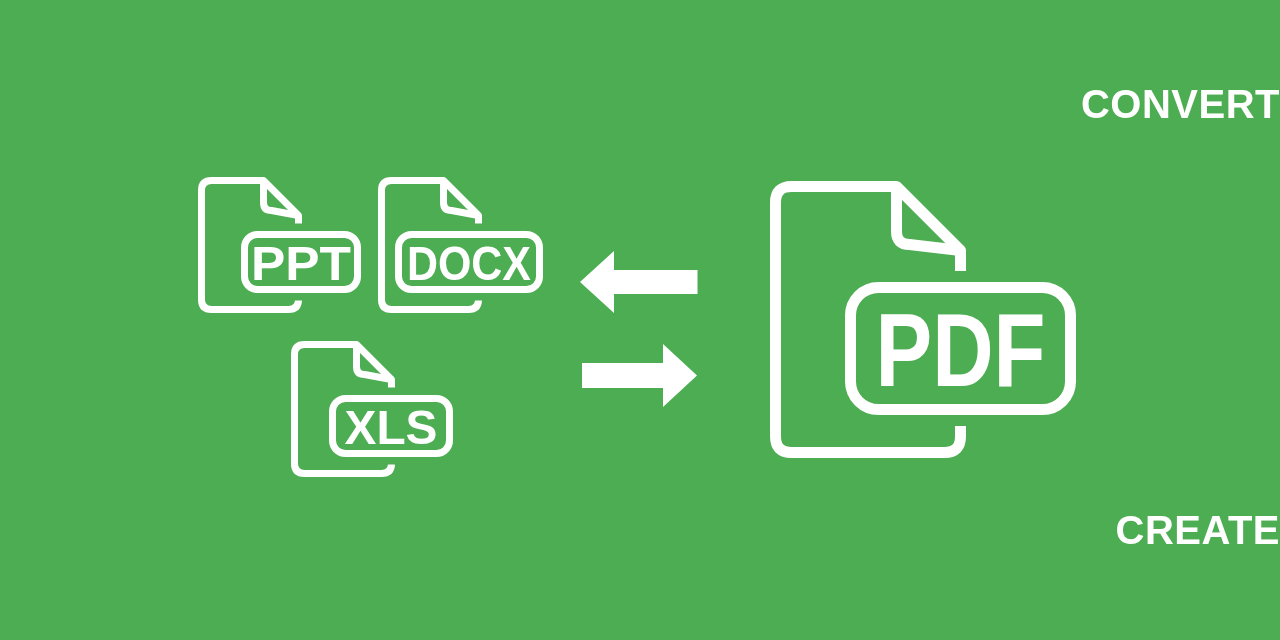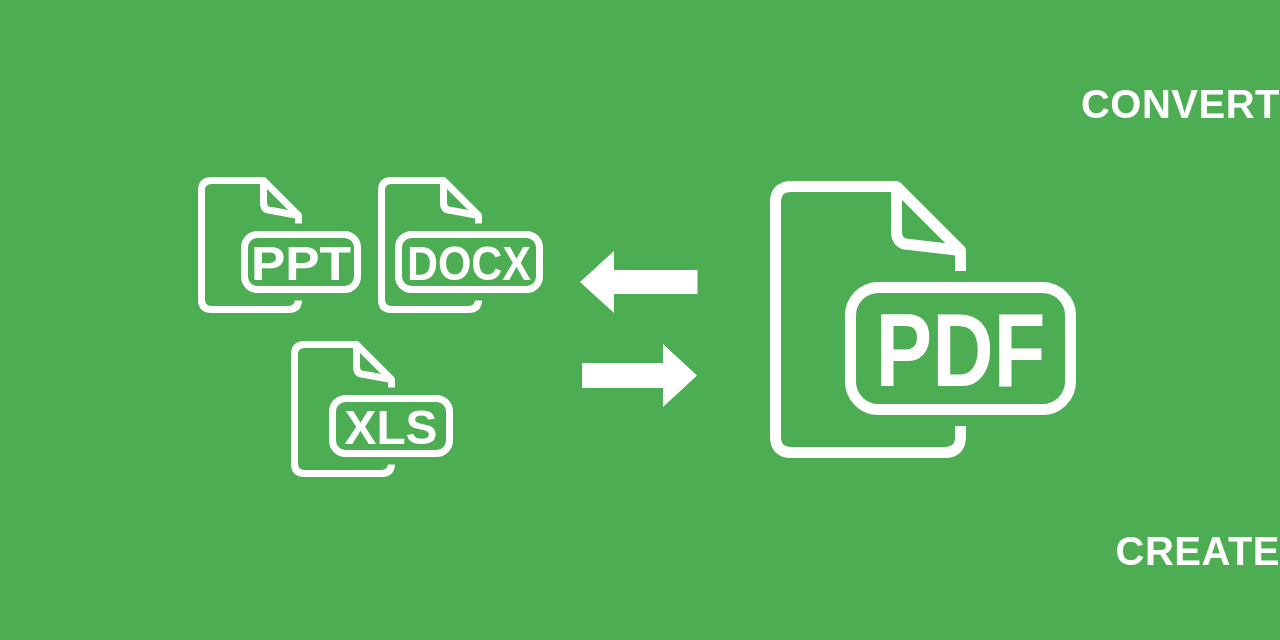--- a/index.html
+++ b/index.html
@@ -75,15 +75,15 @@
   </svg>
 
   <svg class="file-icon" style="left:770px; top:181px" width="326" height="277" viewBox="0 0 326 277">
     <path class="stroke-lg" d="M126.5 5.5 H21.5 Q5.5 5.5 5.5 21.5 V255.5 Q5.5 271.5 21.5 271.5 H174.5 Q190.5 271.5 190.5 255.5 V69.5 Z"></path>
     <path class="stroke-lg" d="M126.5 5.5 V50.5 Q126.5 63.5 139.5 63.5 L190.5 69.5"></path>
     <rect class="halo" x="64" y="90" width="253" height="155" rx="40"></rect>
     <rect class="stroke-lg" x="80.5" y="106.5" width="220" height="122" rx="28"></rect>
     <text class="badge-label" x="190.5" y="205" font-size="104" text-anchor="middle" textLength="170" lengthAdjust="spacingAndGlyphs">PDF</text>
   </svg>
 
-  <div class="heading" style="top:531px">CREATE</div>
+  <div class="heading" style="top:510px">CREATE</div>
 
 </div>
 
 </body></html>

